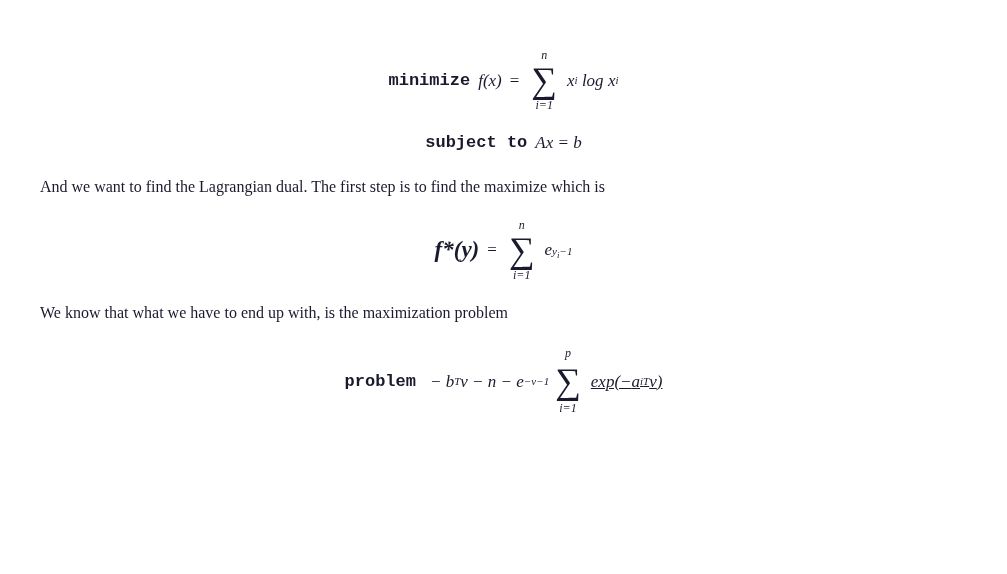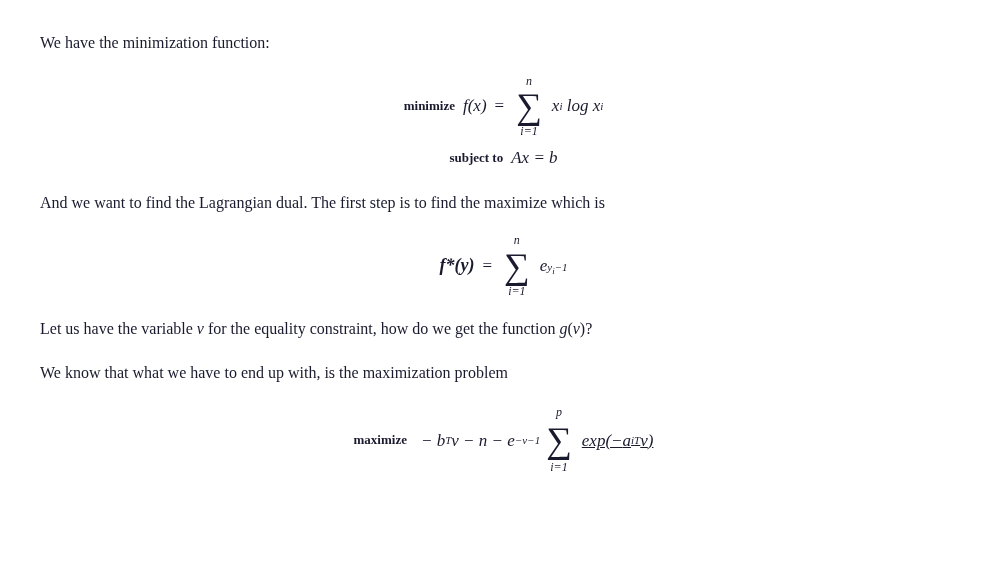--- a/index.html
+++ b/index.html
@@ -37,22 +37,23 @@
 
     .math-line {
       display: flex;
       align-items: center;
       justify-content: center;
       margin: 6px 0;
     }
 
     .bold-label {
       font-weight: bold;
-      font-size: 13px;
+      font-size: 17px;
       margin-right: 8px;
+      font-family: Liberation Mono, monospace;
     }
 
     .sum-container {
       display: inline-flex;
       flex-direction: column;
       align-items: center;
       margin: 0 4px;
       vertical-align: middle;
     }
 
@@ -94,21 +95,21 @@
     }
 
     .math-italic {
       font-style: italic;
     }
 
     .subject-line {
       display: flex;
       align-items: center;
       justify-content: center;
-      margin: 6px 0;
+      margin: 16px 0;
     }
 
     .maximize-block {
       display: flex;
       align-items: center;
       justify-content: center;
       flex-wrap: nowrap;
       gap: 2px;
       font-size: 17px;
       margin: 6px 0;
@@ -119,23 +120,20 @@
       flex-direction: column;
       align-items: center;
       margin: 0 2px;
     }
   </style>
 </head>
 <body>
 
 <div class="content-area">
 
-  <p class="paragraph">
-    <span>We have the minimization function:</span>
-  </p>
 
   <div class="math-block">
 
     <div class="math-line">
       <span class="bold-label">minimize</span>
       <span class="math-italic">
         <i>f</i>(<i>x</i>)
       </span>
       <span class="equals">=</span>
 
@@ -159,48 +157,45 @@
       </span>
     </div>
   </div>
 
   <p class="paragraph">
     <span>And we want to find the Lagrangian dual. The first step is to find the maximize which is</span>
   </p>
 
   <div class="math-block">
     <div class="math-line">
-      <span class="math-italic" style="font-weight:bold; font-size:18px;">
+      <span class="math-italic" style="font-weight:bold; font-size:23px;">
         <i>f</i>*(<i>y</i>)
       </span>
       <span class="equals">=</span>
       <span class="sum-container">
         <span class="sum-limits-top"><i>n</i></span>
         <span class="sigma-large">∑</span>
         <span class="sum-limits-bottom"><i>i</i>=1</span>
       </span>
 
       <span class="math-expr" style="margin-left:6px; font-size:17px;">
         <i>e</i>
           <span style="font-size:11px; vertical-align:super; line-height:0; font-style:italic;margin-top:7px;"><i>y</i><span style="font-size:9px; vertical-align:sub; line-height:0;"><i>i</i></span>−1</span>
       </span>
     </div>
   </div>
 
-  <p class="paragraph">
-    Let us have the variable <i>v</i> for the equality constraint, how do we get the function <i>g</i>(<i>v</i>)?
-  </p>
 
   <p class="paragraph">
     <span>We know that what we have to end up with, is the maximization problem</span>
   </p>
 
   <div class="math-block">
     <div class="maximize-block">
-      <span class="bold-label">maximize</span>
+      <span class="bold-label">problem</span>
 
       <span class="math-expr" style="margin-left:4px;">
         −&nbsp;<i>b</i><span style="font-size:11px; vertical-align:super; line-height:0; font-style:italic;">T</span><i>v</i>
         &nbsp;−&nbsp;<i>n</i>&nbsp;−&nbsp;
         <i>e</i><span style="font-size:11px; vertical-align:super; line-height:0; font-style:italic;">−<i>v</i>−1</span>
       </span>
 
       <span class="sum-wrapper" style="margin:0 4px;">
         <span style="font-size:12px; font-style:italic;"><i>p</i></span>
         <span class="sigma-large">∑</span>

